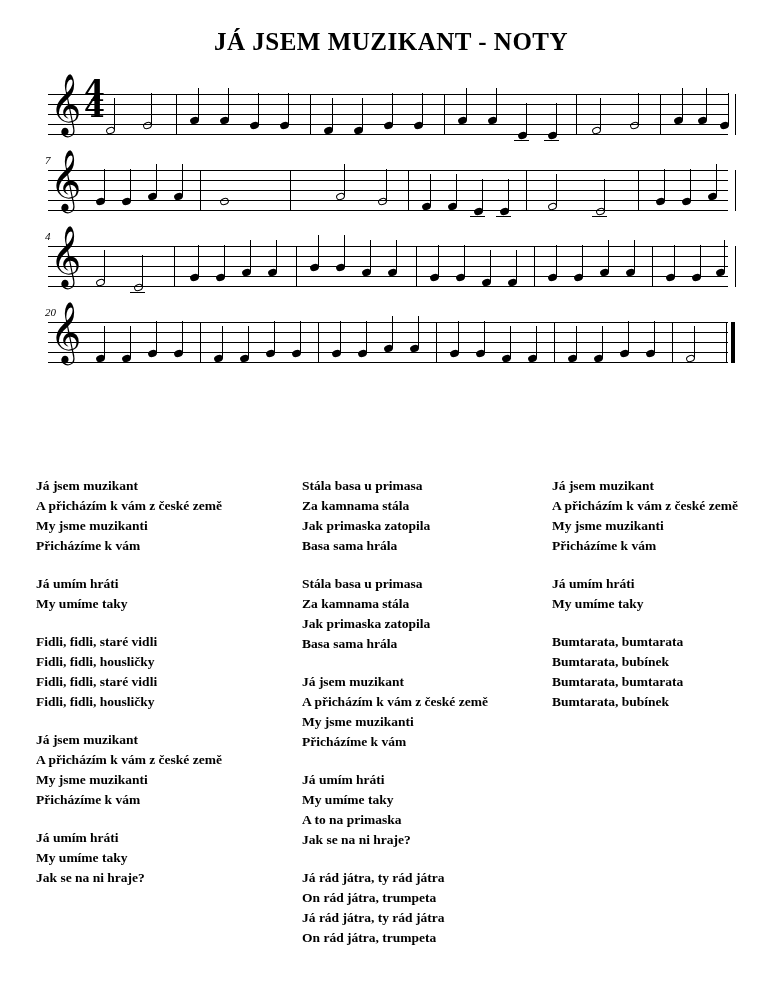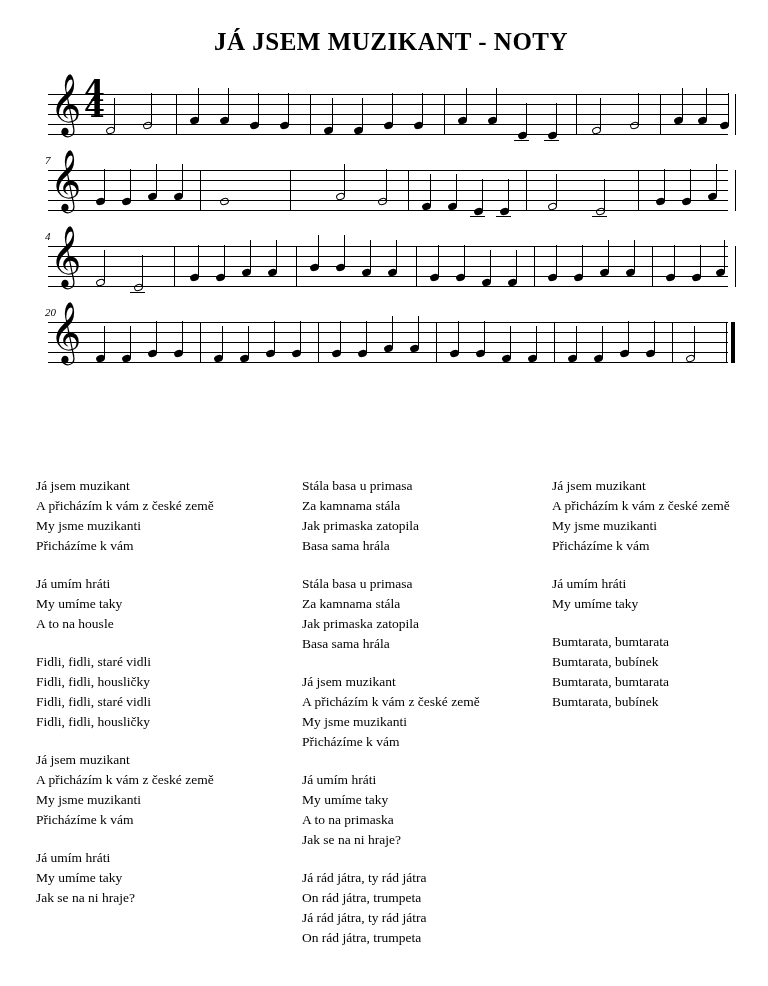--- a/index.html
+++ b/index.html
@@ -136,20 +136,21 @@
   
   .lyrics {
     position: absolute;
     top: 448px;
     left: 0;
     width: 768px;
     display: flex;
   }
   .lyr-col {
     box-sizing: border-box;
+    font-weight: bold;
   }
   .lyr-col.c1 { width: 252px; padding-left: 36px; }
   .lyr-col.c2 { width: 240px; padding-left: 50px; }
   .lyr-col.c3 { width: 276px; padding-left: 60px; }
   .stanza {
     margin-bottom: 18px;
   }
   .stanza .ln {
     font-size: 13.5px;
     line-height: 20px;
@@ -435,21 +436,20 @@
     <div class="lyr-col c1">
       <div class="stanza">
         <div class="ln">Já jsem muzikant</div>
         <div class="ln">A přicházím k vám z české země</div>
         <div class="ln">My jsme muzikanti</div>
         <div class="ln">Přicházíme k vám</div>
       </div>
       <div class="stanza">
         <div class="ln">Já umím hráti</div>
         <div class="ln">My umíme taky</div>
-        <div class="ln">A to na housle</div>
       </div>
       <div class="stanza">
         <div class="ln">Fidli, fidli, staré vidli</div>
         <div class="ln">Fidli, fidli, housličky</div>
         <div class="ln">Fidli, fidli, staré vidli</div>
         <div class="ln">Fidli, fidli, housličky</div>
       </div>
       <div class="stanza">
         <div class="ln">Já jsem muzikant</div>
         <div class="ln">A přicházím k vám z české země</div>

